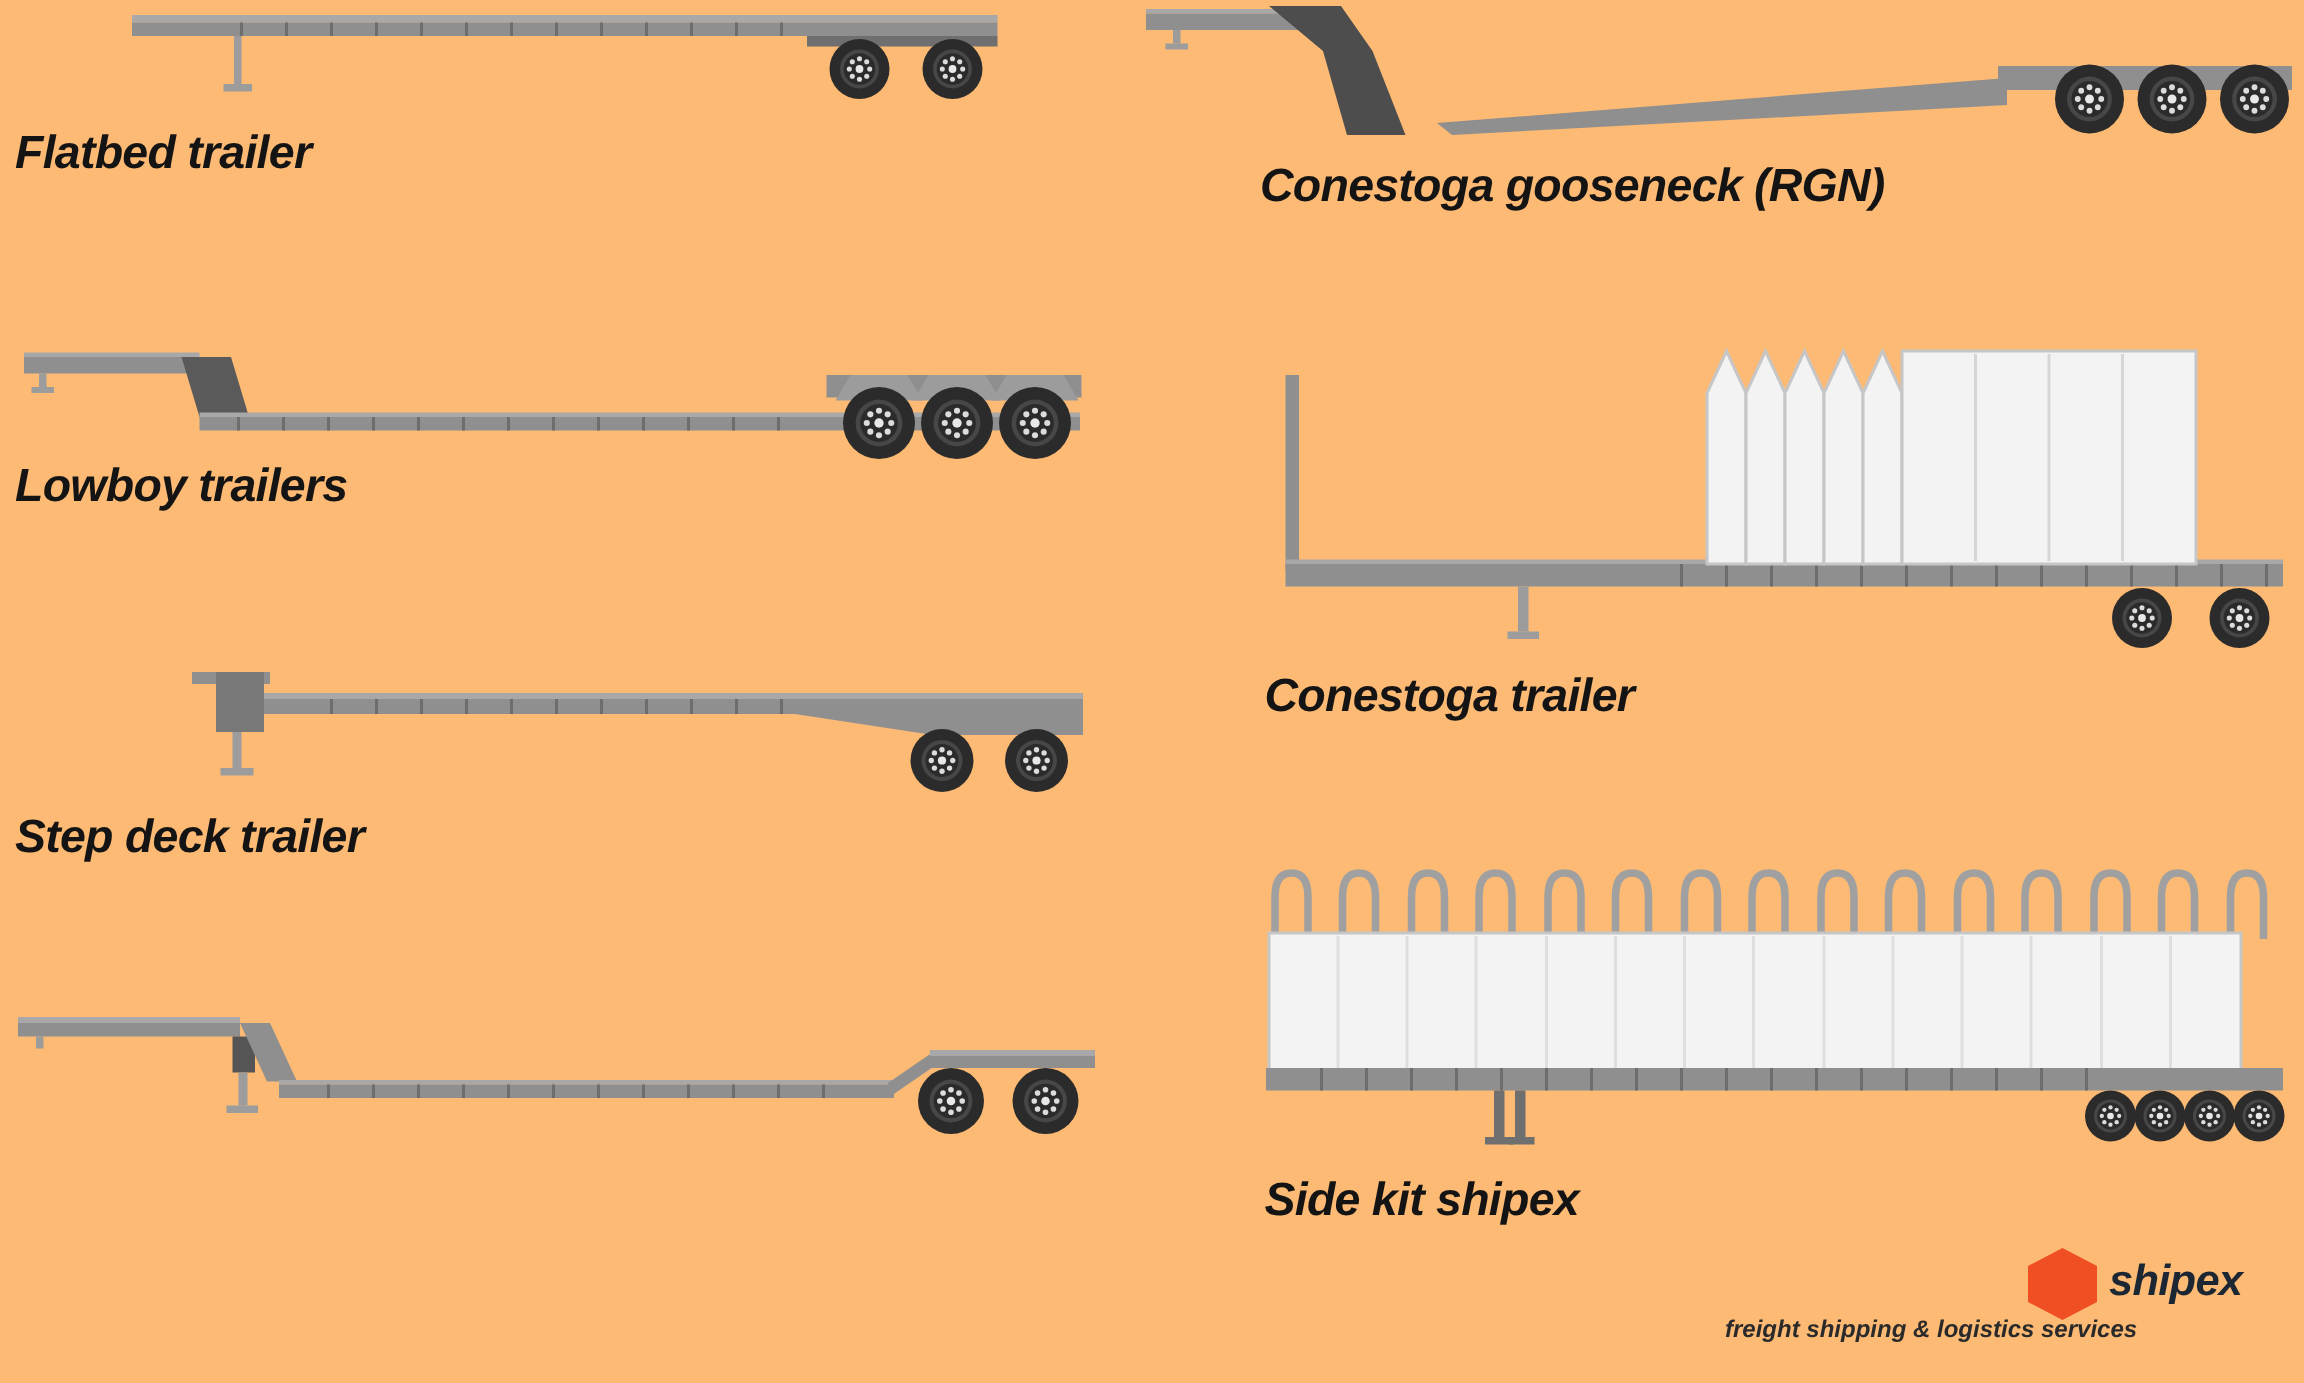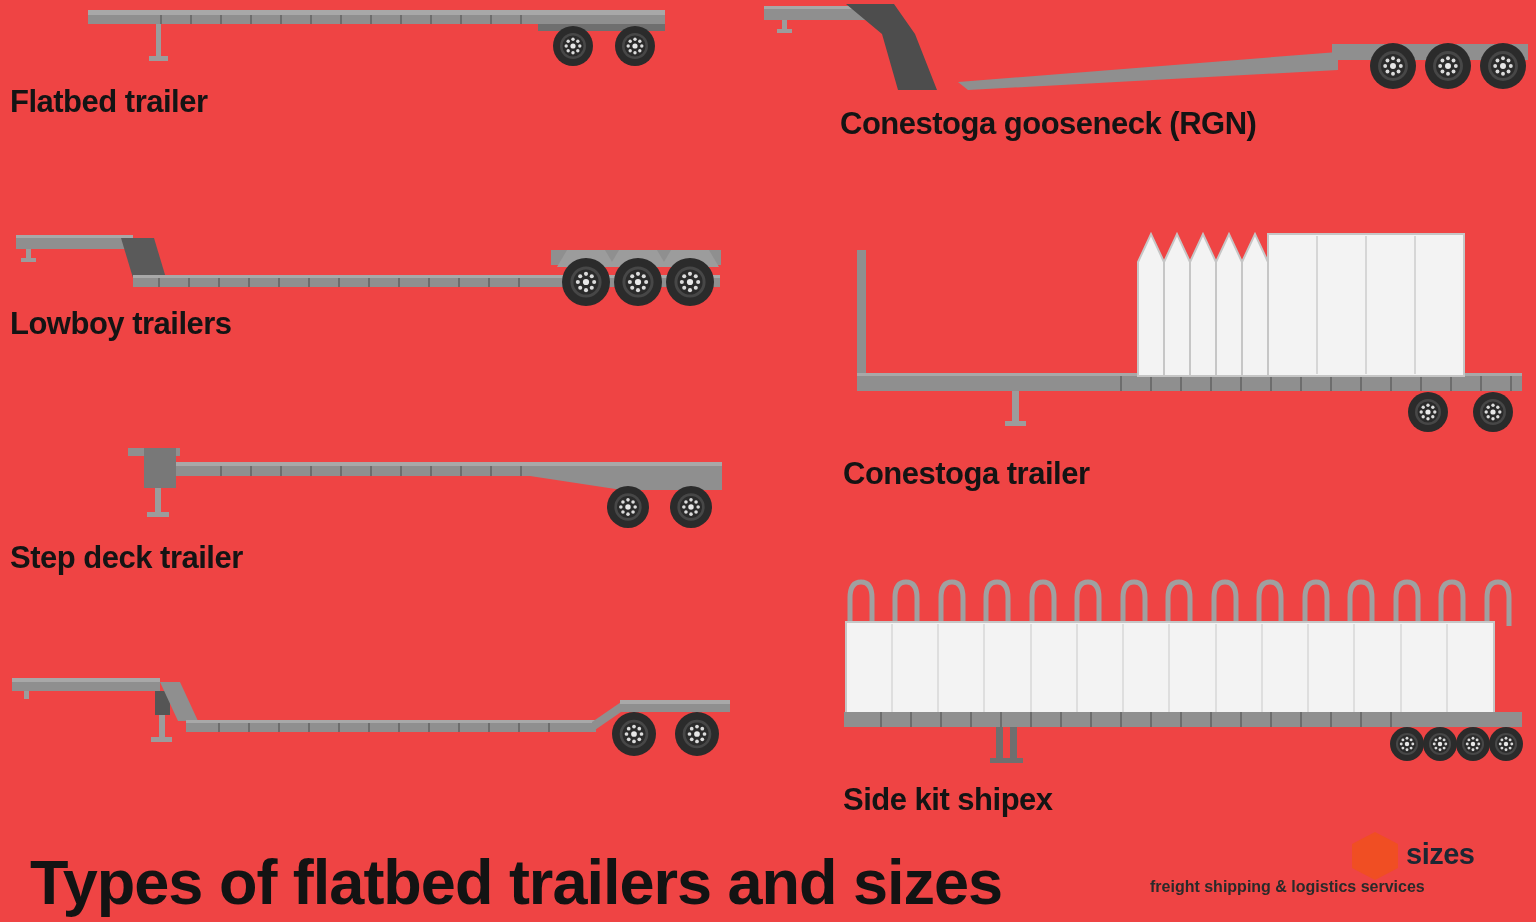--- a/index.html
+++ b/index.html
@@ -1,19 +1,19 @@
 <!DOCTYPE html>
 <html><head>
 <meta charset="utf-8">
 <title>Types of flatbed trailers</title>
 <style>
   html,body{margin:0;padding:0;background:#ffffff;}
   .canvas{
-    position:relative;width:1536px;height:922px;background:#ef4444;
-    overflow:hidden;font-family:"Liberation Sans",sans-serif;
+    position:relative;width:1536px;height:922px;background:#fdba74;
+    overflow:hidden;font-family:"Liberation Sans",sans-serif;font-style:italic;
   }
   .fig{position:absolute;}
   .trailer-label{
     position:absolute;font-size:31px;font-weight:700;color:#141414;
     letter-spacing:-0.5px;white-space:nowrap;
   }
   .footer-caption{
     position:absolute;left:30px;top:846px;width:1060px;height:76px;
     overflow:hidden;font-size:63px;font-weight:800;color:#131313;
     letter-spacing:-1px;white-space:nowrap;
@@ -163,21 +163,21 @@
       <path d="M456,150 L456,36 L469,8 L482,36 L482,150 Z" fill="#f3f3f3" stroke="#c6c6c6" stroke-width="2"></path>
       <path d="M482,150 L482,36 L495,8 L508,36 L508,150 Z" fill="#f3f3f3" stroke="#c6c6c6" stroke-width="2"></path>
       <rect x="508" y="8" width="196" height="142" fill="#f3f3f3" stroke="#c6c6c6" stroke-width="2"></rect>
       <line x1="557" y1="10" x2="557" y2="148" stroke="#d6d6d6" stroke-width="2"></line>
       <line x1="606" y1="10" x2="606" y2="148" stroke="#d6d6d6" stroke-width="2"></line>
       <line x1="655" y1="10" x2="655" y2="148" stroke="#d6d6d6" stroke-width="2"></line>
       <use href="#wheel" transform="translate(668,186)"></use>
       <use href="#wheel" transform="translate(733,186)"></use>
     </svg>
   </figure>
-  <div class="trailer-label" style="left:843px;top:456px">Conestoga trailer</div>
+  <div class="trailer-label" style="left:843px;top:446px">Conestoga trailer</div>
 
   <figure class="fig" style="left:760px;top:574px;margin:0">
     <svg width="772" height="200" viewBox="0 0 772 200">
       <g stroke="#a0a0a0" stroke-width="5" fill="none">
         <path d="M90 52 L90 24 Q90 8 101 8 Q112 8 112 24 L112 52"></path>
         <path d="M135 52 L135 24 Q135 8 146 8 Q157 8 157 24 L157 52"></path>
         <path d="M181 52 L181 24 Q181 8 192 8 Q203 8 203 24 L203 52"></path>
         <path d="M226 52 L226 24 Q226 8 237 8 Q248 8 248 24 L248 52"></path>
         <path d="M272 52 L272 24 Q272 8 283 8 Q294 8 294 24 L294 52"></path>
         <path d="M317 52 L317 24 Q317 8 328 8 Q339 8 339 24 L339 52"></path>
@@ -214,18 +214,17 @@
       <rect x="230" y="184" width="19" height="5" fill="#6f6f6f"></rect>
       <rect x="246" y="184" width="17" height="5" fill="#6f6f6f"></rect>
       <use href="#wheel" transform="translate(647,170) scale(0.85)"></use>
       <use href="#wheel" transform="translate(680,170) scale(0.85)"></use>
       <use href="#wheel" transform="translate(713,170) scale(0.85)"></use>
       <use href="#wheel" transform="translate(746,170) scale(0.85)"></use>
     </svg>
   </figure>
   <div class="trailer-label" style="left:843px;top:782px">Side kit shipex</div>
 
-  <div class="footer-caption">Types of flatbed trailers and sizes</div>
   <div class="brand-hex"></div>
-  <div class="brand-name">sizes</div>
+  <div class="brand-name">shipex</div>
   <div class="brand-tagline">freight shipping &amp; logistics services</div>
 
 </div>
 
 </body></html>

